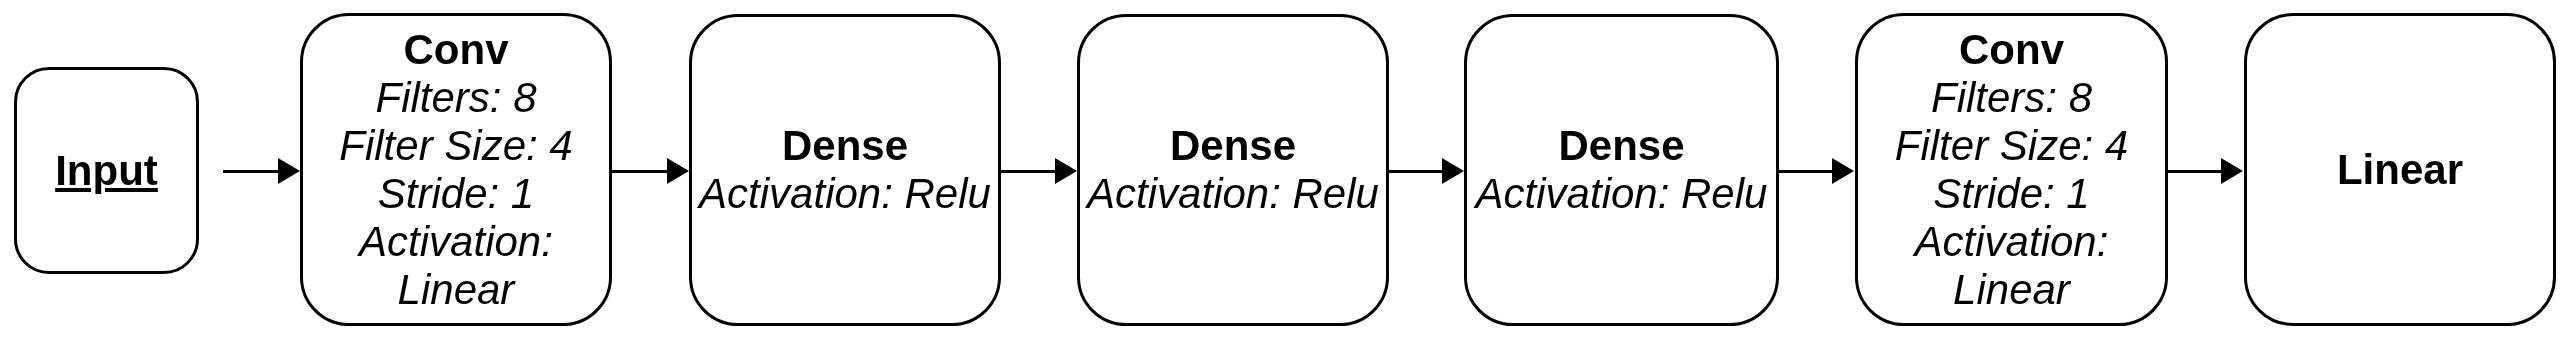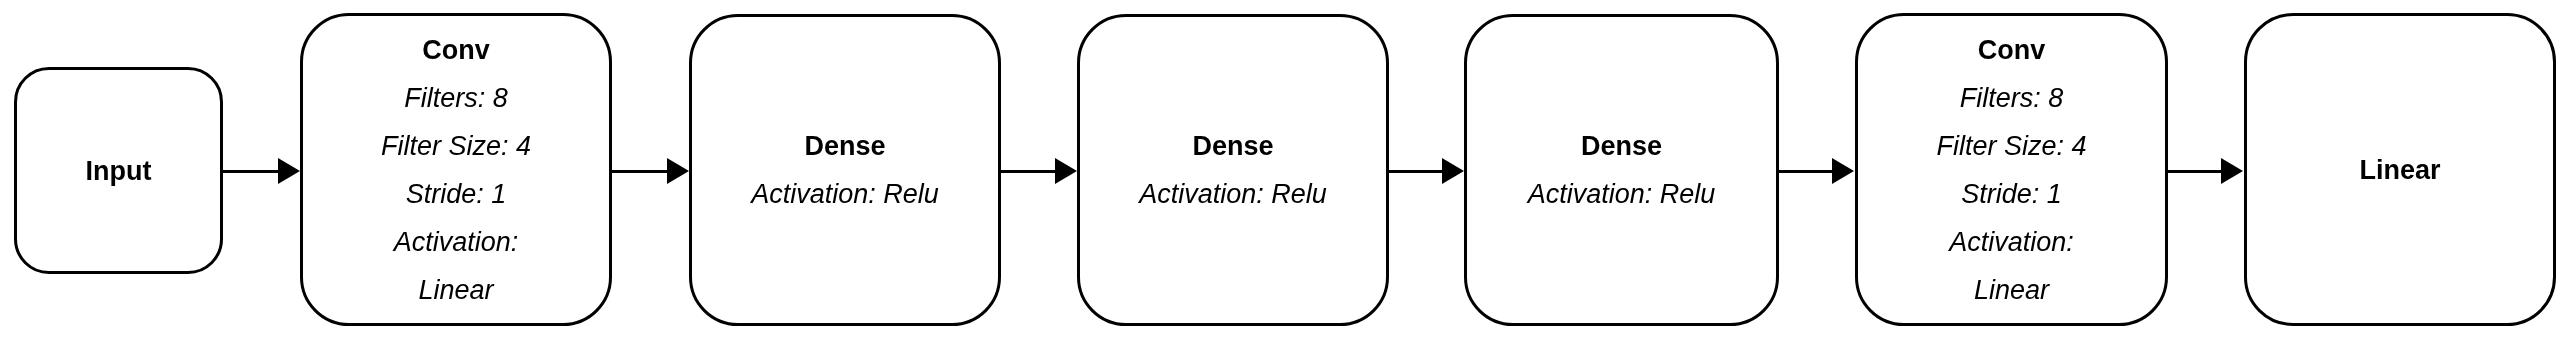--- a/index.html
+++ b/index.html
@@ -16,21 +16,21 @@
     position: absolute;
     box-sizing: border-box;
     background: #ffffff;
     border: 3.1px solid #000000;
     border-radius: 49px;
     display: flex;
     flex-direction: column;
     align-items: center;
     justify-content: center;
     text-align: center;
-    font-size: 27px;
+    font-size: 42px;
     line-height: 48px;
     padding: 0 6px;
   }
   .node--small { border-radius: 35px; }
   .node .title { font-weight: bold; display: block; }
   .node .line { display: block; font-style: italic; }
   .arrow { position: absolute; top: 157px; height: 28px; }
   .arrow .shaft {
     position: absolute;
     left: 0; right: 19px; top: 12.6px;
@@ -44,21 +44,21 @@
     border-top: 13.4px solid transparent;
     border-bottom: 13.4px solid transparent;
     border-left: 22px solid #000000;
   }
 </style>
 </head>
 <body>
 
 <div class="canvas">
 
-  <div class="node node--small" style="left:14px; top:67px; width:209px; height:207px;">
+  <div class="node node--small" style="left:14px; top:67px; width:185px; height:207px;text-decoration:underline;">
     <span class="title">Input</span>
   </div>
 
   <div class="arrow" style="left:223px; width:77px;">
     <div class="shaft"></div>
     <div class="head"></div>
   </div>
 
   <div class="node" style="left:300px; top:13.4px; width:312px; height:313px;">
     <span class="title">Conv</span>

